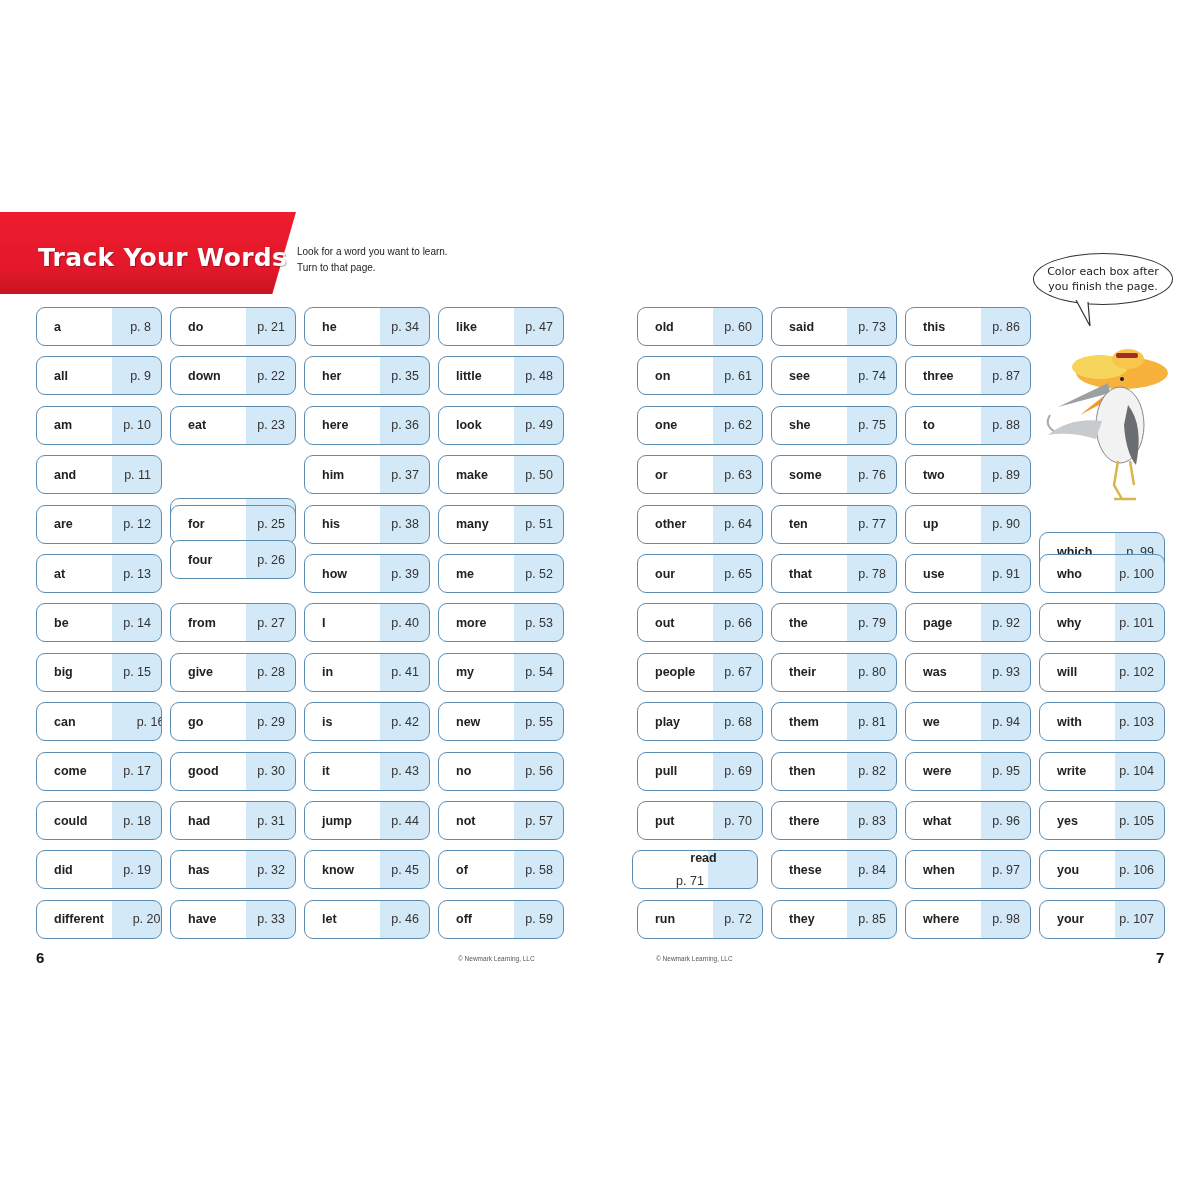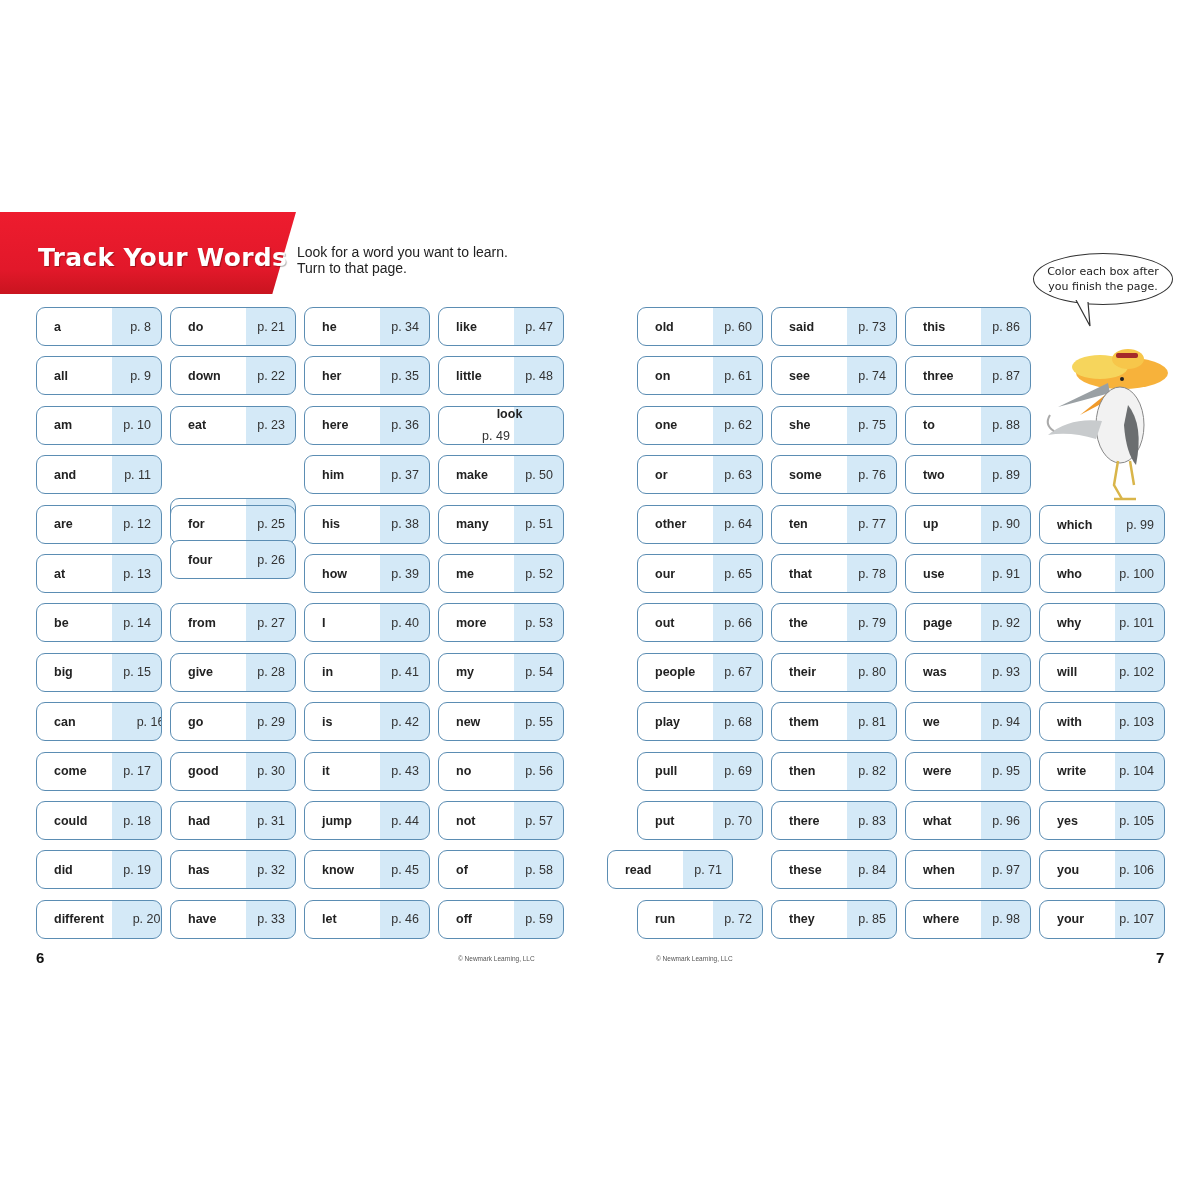--- a/index.html
+++ b/index.html
@@ -10,21 +10,21 @@
     position: absolute; left: 0; top: 212px; width: 296px; height: 82px;
     background: linear-gradient(180deg, #ee1c2e 0%, #e2182a 70%, #c9141f 100%);
     clip-path: polygon(0 0, 100% 0, 92% 100%, 0 100%);
     box-shadow: 0 3px 4px rgba(0,0,0,0.25);
   }
   .banner-title {
     position: absolute; left: 38px; top: 243px; font-size: 25px; font-weight: bold;
     color: #ffffff; letter-spacing: 0.3px; text-shadow: 1px 1px 1px rgba(0,0,0,0.3);
   }
   .instructions {
-    position: absolute; left: 297px; top: 244px; font-size: 14px; line-height: 16px; color: #222;
+    position: absolute; left: 297px; top: 244px; font-size: 10px; line-height: 16px; color: #222;
     font-family: "Liberation Sans", sans-serif;
   }
 
   .word-box {
     position: absolute; width: 126px; height: 39px;
     border: 1.5px solid #5b8db3; border-radius: 9px; overflow: hidden;
     background: linear-gradient(90deg, #ffffff 0%, #ffffff 60.5%, #d4e9f7 60.5%, #d4e9f7 100%);
     display: flex; align-items: center;
     font-family: "Liberation Sans", sans-serif;
   }
@@ -237,21 +237,21 @@
       <span class="page">p. 46</span>
     </div>
     <div class="word-box" style="left: 438px; top: 307px;">
       <span class="word">like</span>
       <span class="page">p. 47</span>
     </div>
     <div class="word-box" style="left: 438px; top: 356.4px;">
       <span class="word">little</span>
       <span class="page">p. 48</span>
     </div>
-    <div class="word-box" style="left: 438px; top: 405.8px; flex-direction: column;">
+    <div class="word-box" style="left: 438px; top: 405.8px;">
       <span class="word">look</span>
       <span class="page">p. 49</span>
     </div>
     <div class="word-box" style="left: 438px; top: 455.2px;">
       <span class="word">make</span>
       <span class="page">p. 50</span>
     </div>
     <div class="word-box" style="left: 438px; top: 504.6px;">
       <span class="word">many</span>
       <span class="page">p. 51</span>
@@ -327,21 +327,21 @@
       <span class="page">p. 68</span>
     </div>
     <div class="word-box" style="left: 637px; top: 751.6px;">
       <span class="word">pull</span>
       <span class="page">p. 69</span>
     </div>
     <div class="word-box" style="left: 637px; top: 801px;">
       <span class="word">put</span>
       <span class="page">p. 70</span>
     </div>
-    <div class="word-box" style="left: 607px; top: 850.4px;">
+    <div class="word-box" style="left: 632px; top: 850.4px; flex-direction: column;">
       <span class="word">read</span>
       <span class="page">p. 71</span>
     </div>
     <div class="word-box" style="left: 637px; top: 899.8px;">
       <span class="word">run</span>
       <span class="page">p. 72</span>
     </div>
     <div class="word-box" style="left: 771px; top: 307px;">
       <span class="word">said</span>
       <span class="page">p. 73</span>
@@ -439,21 +439,21 @@
       <span class="page">p. 96</span>
     </div>
     <div class="word-box" style="left: 905px; top: 850.4px;">
       <span class="word">when</span>
       <span class="page">p. 97</span>
     </div>
     <div class="word-box" style="left: 905px; top: 899.8px;">
       <span class="word">where</span>
       <span class="page">p. 98</span>
     </div>
-    <div class="word-box" style="left: 1039px; top: 505px;">
+    <div class="word-box" style="left: 1039px; top: 532px;">
       <span class="word">which</span>
       <span class="page">p. 99</span>
     </div>
     <div class="word-box" style="left: 1039px; top: 554px;">
       <span class="word">who</span>
       <span class="page">p. 100</span>
     </div>
     <div class="word-box" style="left: 1039px; top: 603.4px;">
       <span class="word">why</span>
       <span class="page">p. 101</span>

